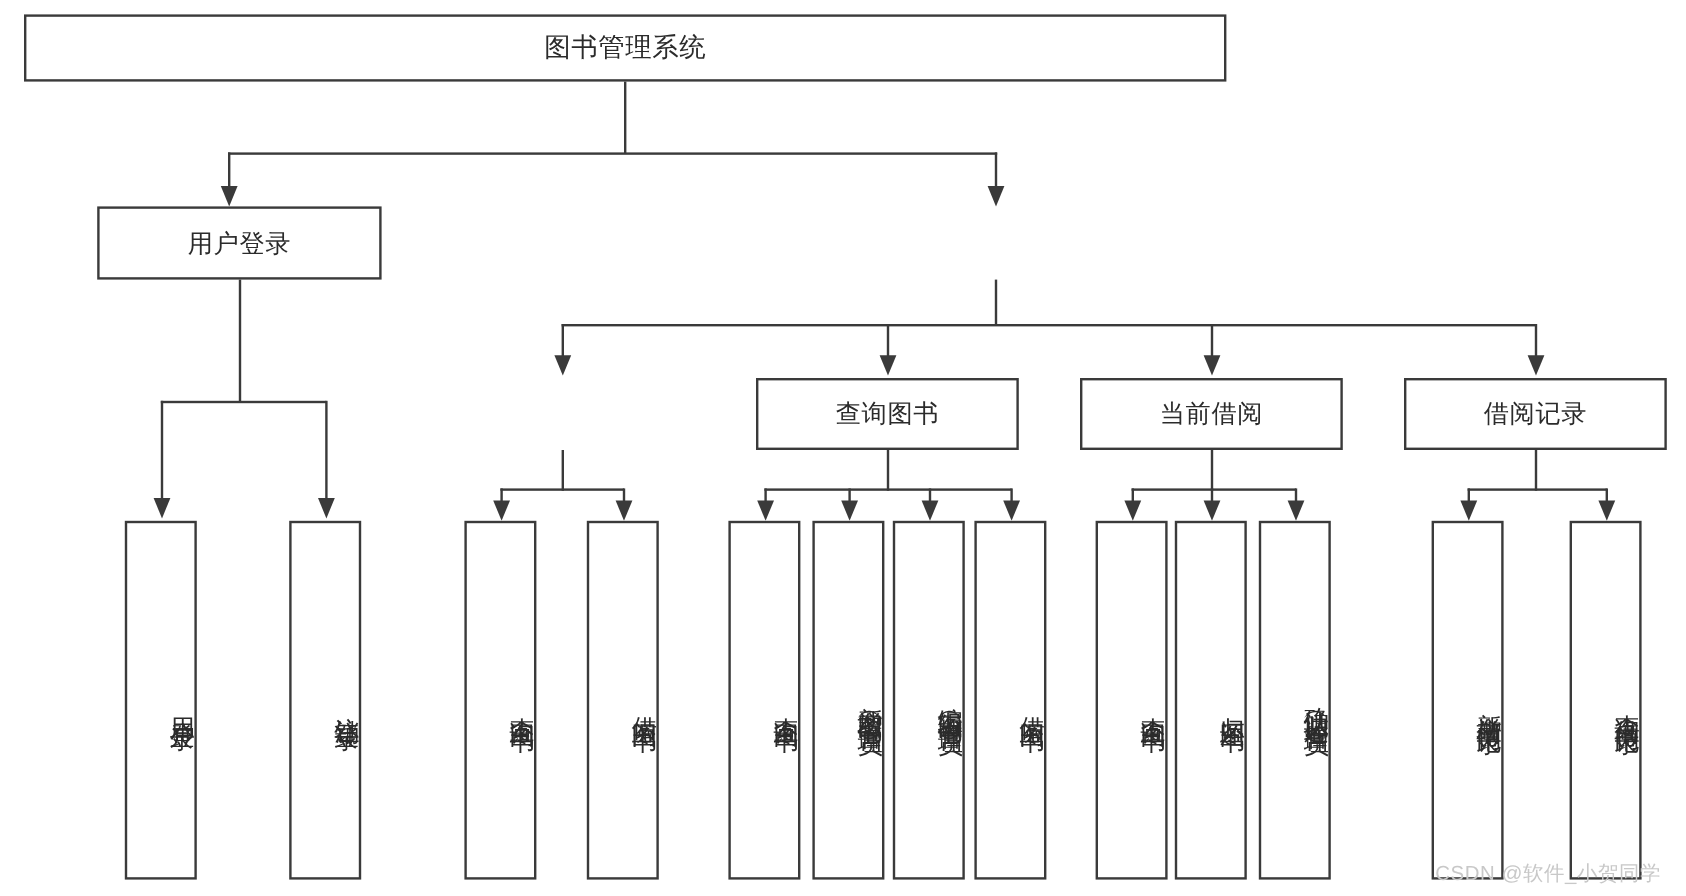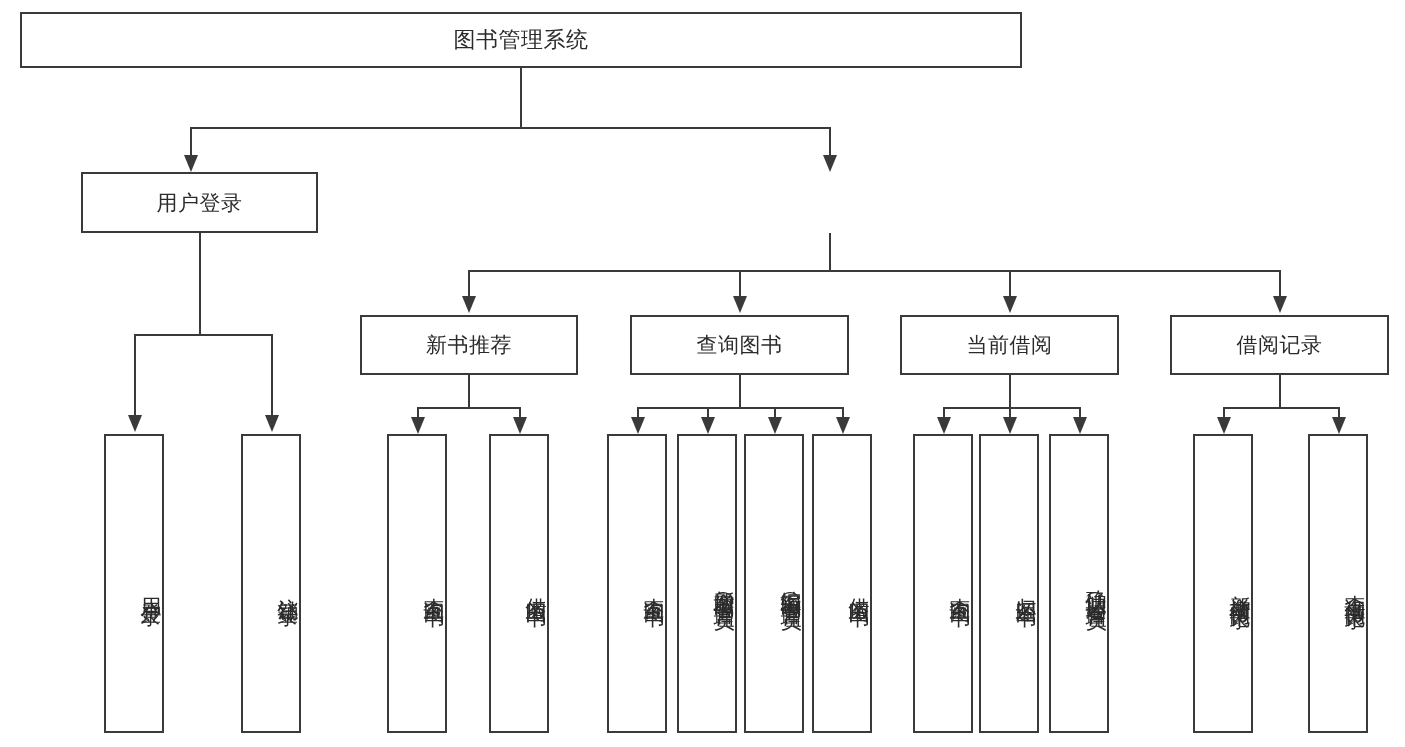--- a/index.html
+++ b/index.html
@@ -97,21 +97,20 @@
   <div class="edge h" style="left:468px; top:270px; width:812px;"></div>
   <div class="edge v" style="left:468px; top:270px; height:28px;"></div>
   <div class="arrow" style="left:462px; top:296px;"></div>
   <div class="edge v" style="left:739px; top:270px; height:28px;"></div>
   <div class="arrow" style="left:733px; top:296px;"></div>
   <div class="edge v" style="left:1009px; top:270px; height:28px;"></div>
   <div class="arrow" style="left:1003px; top:296px;"></div>
   <div class="edge v" style="left:1279px; top:270px; height:28px;"></div>
   <div class="arrow" style="left:1273px; top:296px;"></div>
 
-  <div class="node h" style="left:360px; top:315px; width:218px; height:60px;">新书推荐</div>
   <div class="node h" style="left:630px; top:315px; width:219px; height:60px;">查询图书</div>
   <div class="node h" style="left:1170px; top:315px; width:219px; height:60px;">借阅记录</div>
   <div class="node h" style="left:900px; top:315px; width:219px; height:60px;">当前借阅</div>
 
   <div class="edge v" style="left:468px; top:375px; height:34px;"></div>
   <div class="edge h" style="left:417px; top:407px; width:103px;"></div>
   <div class="edge v" style="left:417px; top:407px; height:12px;"></div>
   <div class="arrow" style="left:411px; top:417px;"></div>
   <div class="edge v" style="left:519px; top:407px; height:12px;"></div>
   <div class="arrow" style="left:513px; top:417px;"></div>
@@ -154,14 +153,15 @@
   <div class="node v" style="left:744px; top:434px; width:60px; height:299px;">编辑图书（管理员）</div>
   <div class="node v" style="left:812px; top:434px; width:60px; height:299px;">借阅图书</div>
 
   <div class="node v" style="left:913px; top:434px; width:60px; height:299px;">查询图书</div>
   <div class="node v" style="left:979px; top:434px; width:60px; height:299px;">归还图书</div>
   <div class="node v" style="left:1049px; top:434px; width:60px; height:299px;">确认归还（管理员）</div>
 
   <div class="node v" style="left:1193px; top:434px; width:60px; height:299px;">新增借阅记录</div>
   <div class="node v" style="left:1308px; top:434px; width:60px; height:299px;">查询借阅记录</div>
 
+  <div class="watermark" style="left:1196px; top:716px;">CSDN @软件_小贺同学</div>
 
 </div>
 
 </body></html>

